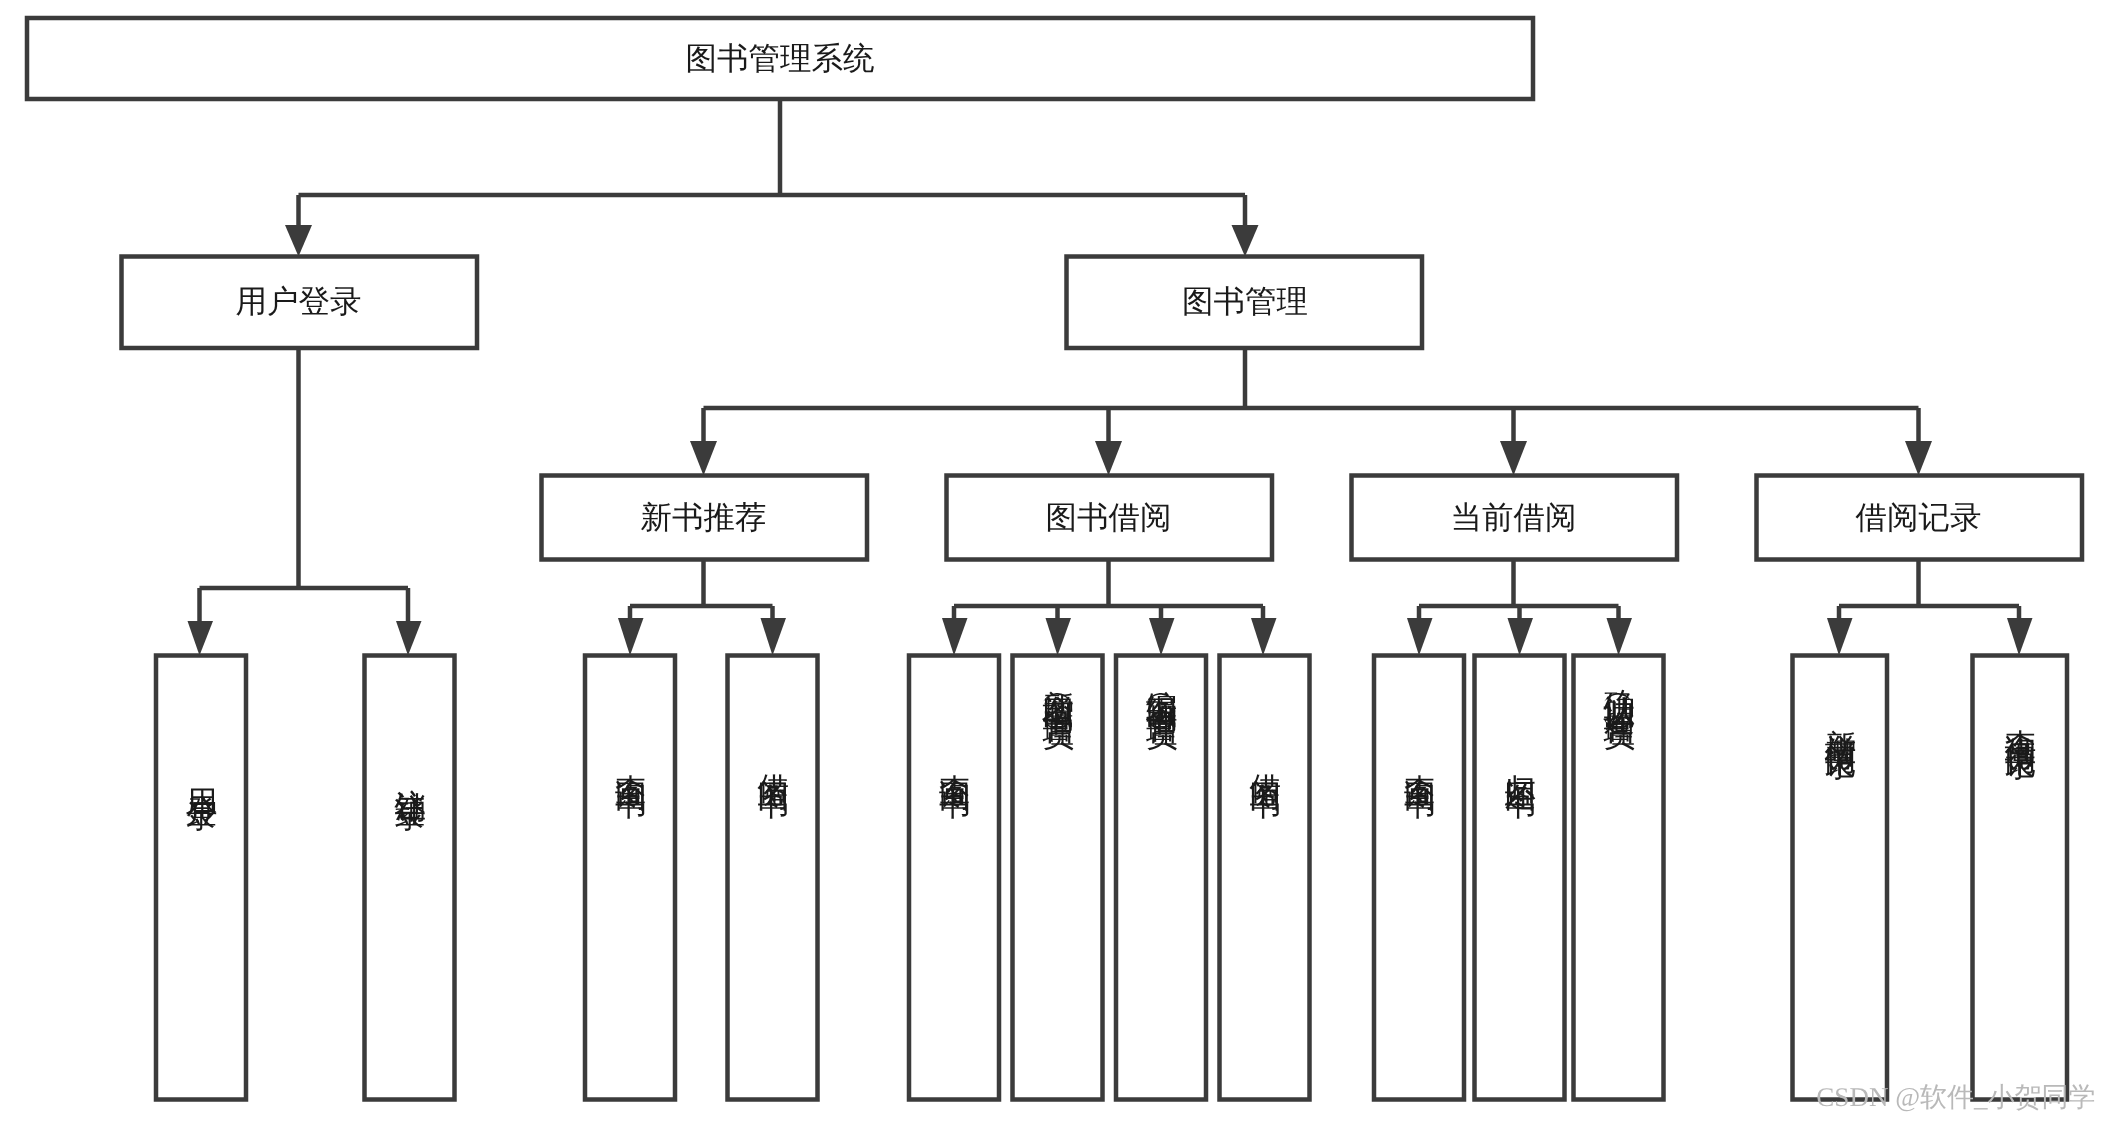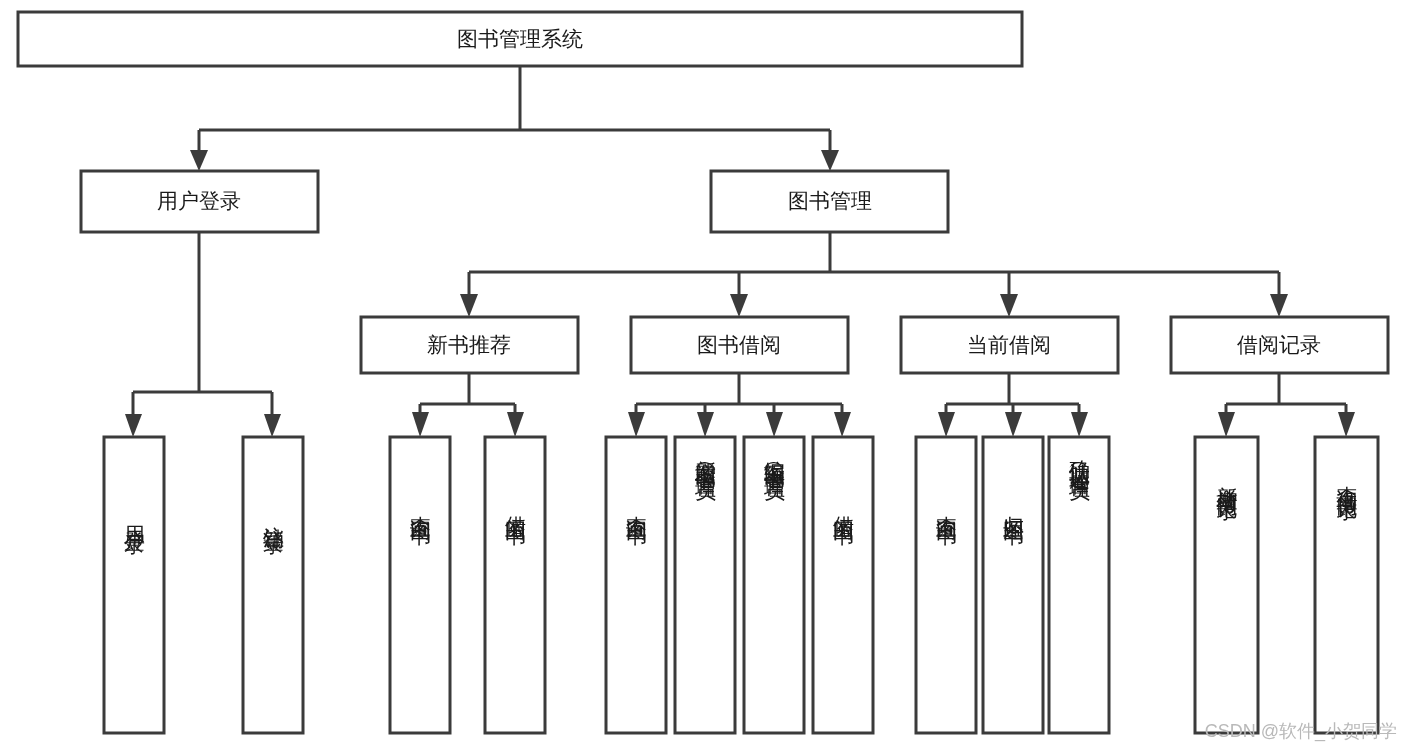--- a/index.html
+++ b/index.html
@@ -59,21 +59,21 @@
     font-size: 21px;
     line-height: 1;
     color: #1a1a1a;
     letter-spacing: 3px;
     white-space: nowrap;
   }
   .watermark {
     position: absolute;
     right: 8px;
     bottom: 4px;
-    font-family: Liberation Sans, sans-serif;
+    font-family: Liberation Serif, serif;
     font-size: 18px;
     color: #b9b9b9;
     white-space: nowrap;
     user-select: none;
   }
 </style>
 </head>
 <body>
 
 <div id="diagram-root">

